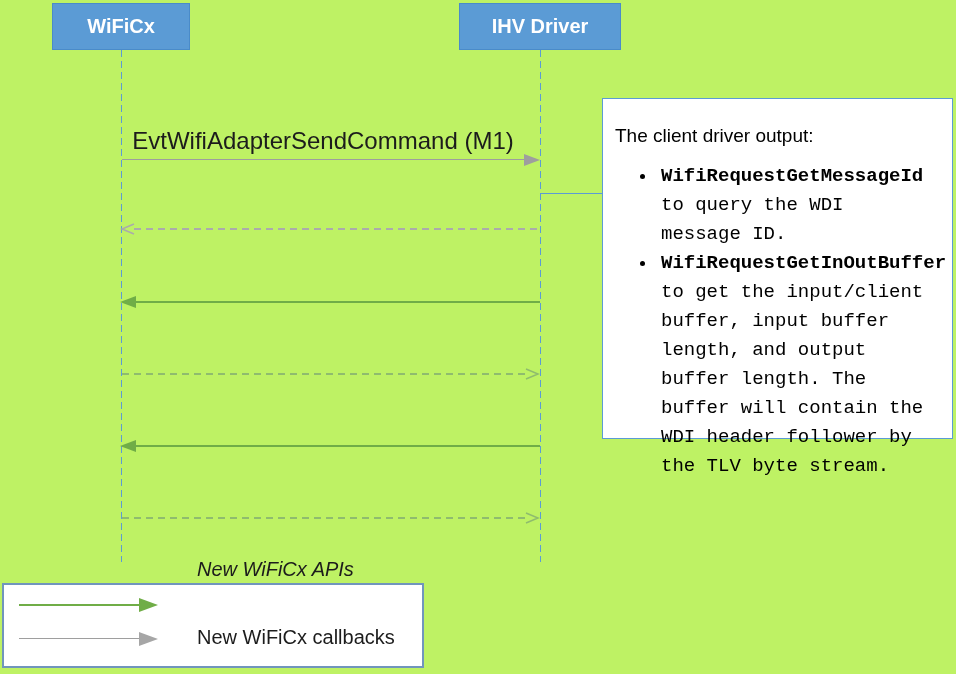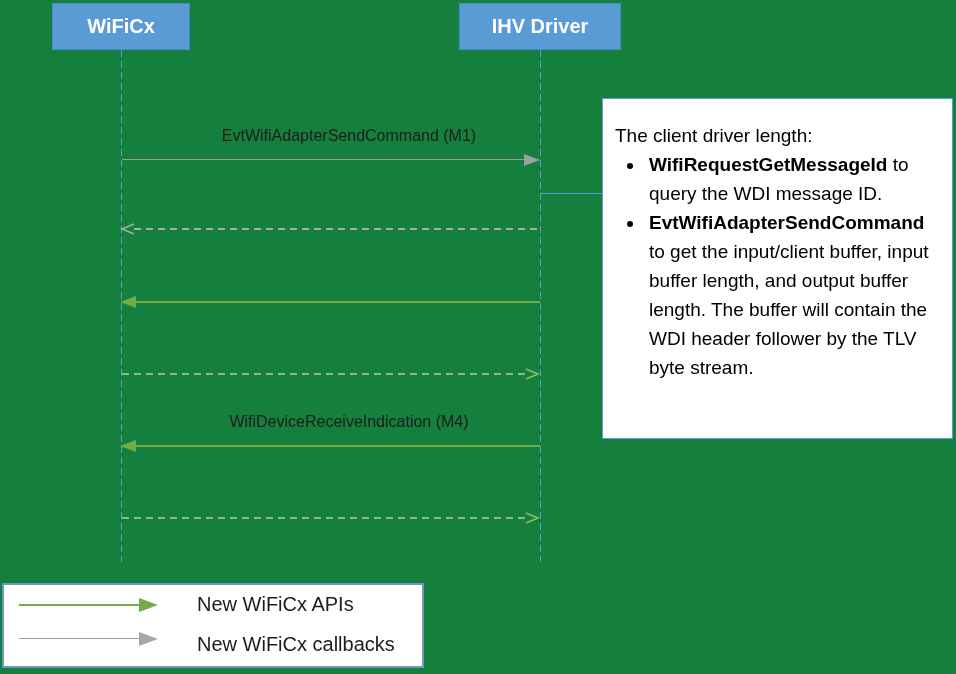--- a/index.html
+++ b/index.html
@@ -1,20 +1,20 @@
 <!DOCTYPE html>
 <html><head>
 <meta charset="utf-8">
 <style>
   html, body { margin: 0; padding: 0; background: #ffffff; }
   .canvas {
     position: relative;
     width: 956px;
     height: 674px;
-    background: #15803d;
+    background: #bef264;
     font-family: "Liberation Sans", sans-serif;
     color: #111111;
     overflow: hidden;
   }
   .abs { position: absolute; }
 
   
   .actor-box {
     background: #5B9BD5;
     border: 1px solid #4a8bc9;
@@ -28,24 +28,24 @@
   }
 
   
   .lifeline {
     width: 1px;
     background: repeating-linear-gradient(180deg, #5B9BD5 0 7px, transparent 7px 11px);
   }
 
   
   .msg-label {
-    left: 140px;
+    left: 114px;
     width: 418px;
     text-align: center;
-    font-size: 16px;
+    font-size: 24px;
     color: #1c1c1c;
     white-space: nowrap;
   }
 
   
   .line-solid-gray  { height: 0; border-top: 1.5px solid #9e9e9e; }
   .line-solid-green { height: 0; border-top: 2px solid #70AD47; }
   .line-dash-gray   { height: 1.5px; background: repeating-linear-gradient(90deg, #ababab 0 7px, transparent 7px 12px); }
   .line-dash-green  { height: 1.5px; background: repeating-linear-gradient(90deg, #8fbc6e 0 7px, transparent 7px 12px); }
 
@@ -56,21 +56,21 @@
     left: 602px; top: 98px;
     width: 351px; height: 341px;
     border: 1px solid #5B9BD5;
     box-sizing: border-box;
     background: #ffffff;
     padding: 22px 10px 0 12px;
     font-size: 19px;
     line-height: 29px;
     color: #000000;
   }
-  .note-box ul { margin: 0; padding: 0 0 0 30px; }
+  .note-box ul { margin: 12px; padding: 0 0 0 30px; font-family: Liberation Mono, monospace; }
   .note-box li { padding-left: 4px; }
   .note-bold { font-weight: bold; }
 
   .connector { height: 0; border-top: 1px solid #5B9BD5; }
 
   
   .legend-box {
     left: 2px; top: 583px;
     width: 422px; height: 85px;
     border: 2px solid #7195BC;
@@ -115,46 +115,45 @@
   <div class="abs line-solid-green" style="left:136px; top:301px; width:404px;"></div>
   <svg class="abs arrowhead" style="left:120px; top:296px;" width="16" height="12">
     <polygon points="16,0 0,6 16,12" fill="#70AD47"></polygon>
   </svg>
 
   <div class="abs line-dash-green" style="left:122px; top:373px; width:404px;"></div>
   <svg class="abs arrowhead" style="left:524px; top:368px;" width="16" height="12">
     <polyline points="2,1 14,6 2,11" fill="none" stroke="#8fbc6e" stroke-width="1.5"></polyline>
   </svg>
 
-  <div class="abs msg-label" style="top:413px;">WifiDeviceReceiveIndication (M4)</div>
   <div class="abs line-solid-green" style="left:136px; top:445px; width:404px;"></div>
   <svg class="abs arrowhead" style="left:120px; top:440px;" width="16" height="12">
     <polygon points="16,0 0,6 16,12" fill="#70AD47"></polygon>
   </svg>
 
   <div class="abs line-dash-green" style="left:122px; top:517px; width:404px;"></div>
   <svg class="abs arrowhead" style="left:524px; top:512px;" width="16" height="12">
     <polyline points="2,1 14,6 2,11" fill="none" stroke="#8fbc6e" stroke-width="1.5"></polyline>
   </svg>
 
   <div class="abs note-box">
-    <div>The client driver length:</div>
+    <div>The client driver output:</div>
     <ul>
       <li><span class="note-bold">WifiRequestGetMessageId</span><span> to query the WDI message ID.</span></li>
-      <li><span class="note-bold">EvtWifiAdapterSendCommand</span><span> to get the input/client buffer, input buffer length, and output buffer length. The buffer will contain the WDI header follower by the TLV byte stream.</span></li>
+      <li><span class="note-bold">WifiRequestGetInOutBuffer</span><span> to get the input/client buffer, input buffer length, and output buffer length. The buffer will contain the WDI header follower by the TLV byte stream.</span></li>
     </ul>
   </div>
 
   <div class="abs legend-box"></div>
 
   <div class="abs line-solid-green" style="left:19px; top:604px; width:122px;"></div>
   <svg class="abs arrowhead" style="left:139px; top:598px;" width="19" height="14">
     <polygon points="0,0 19,7 0,14" fill="#70AD47"></polygon>
   </svg>
-  <div class="abs legend-label" style="top:593px;">New WiFiCx APIs</div>
+  <div class="abs legend-label" style="top:558px;font-style:italic;">New WiFiCx APIs</div>
 
   <div class="abs line-solid-gray" style="left:19px; top:638px; width:122px;"></div>
   <svg class="abs arrowhead" style="left:139px; top:632px;" width="19" height="14">
     <polygon points="0,0 19,7 0,14" fill="#a6a6a6"></polygon>
   </svg>
-  <div class="abs legend-label" style="top:626px;margin-top:7px;">New WiFiCx callbacks</div>
+  <div class="abs legend-label" style="top:626px;">New WiFiCx callbacks</div>
 
 </div>
 
 </body></html>

